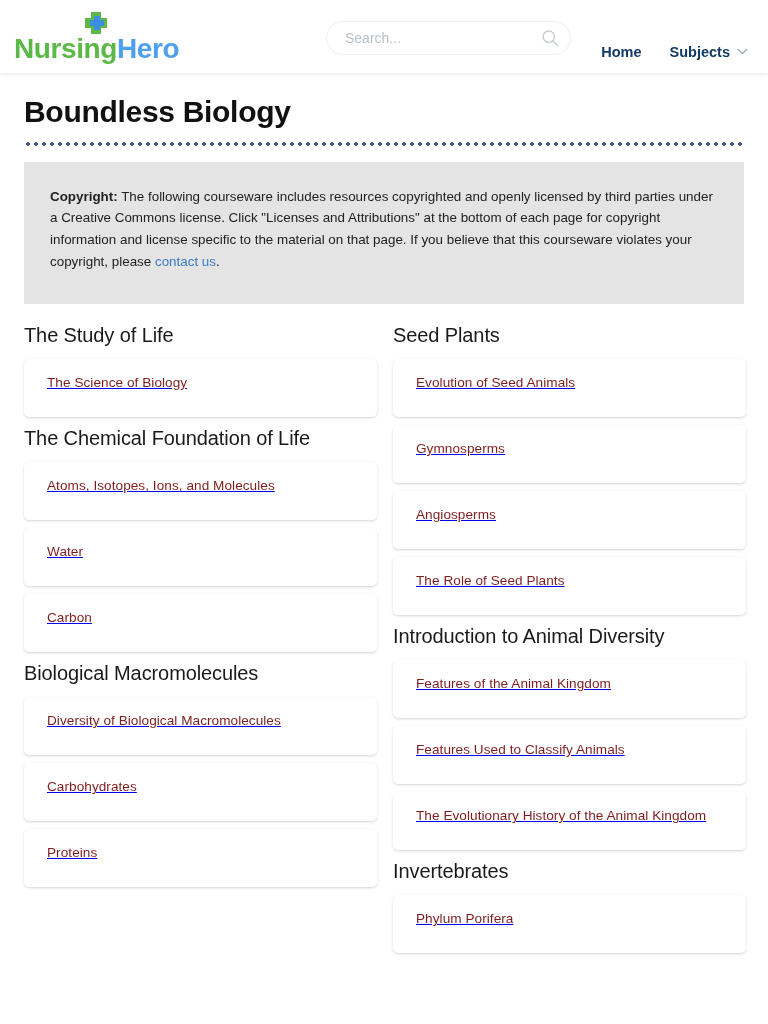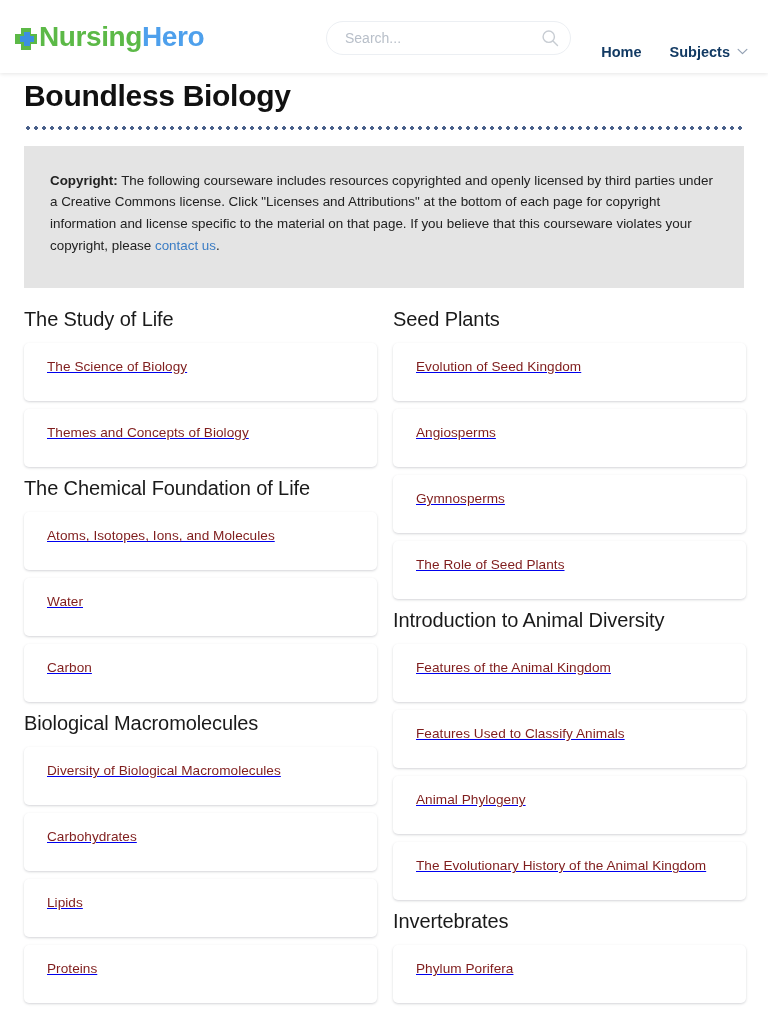--- a/index.html
+++ b/index.html
@@ -20,24 +20,25 @@
     width: 768px;
     background: #ffffff;
     display: flex;
     align-items: center;
     box-shadow: 0 1px 4px rgba(0,0,0,0.10);
     position: relative;
     z-index: 5;
   }
   .logo {
     display: flex;
-    align-items: flex-end;
+    align-items: center;
     margin-left: 14px;
     text-decoration: none;
     user-select: none;
+    flex-direction: column;
   }
   .logo-mark {
     width: 24px;
     height: 24px;
     position: relative;
     margin-right: 1px;
     flex: 0 0 auto;
   }
   
   .logo-mark .cg-v { position:absolute; left:7px; top:1px; width:10px; height:22px; background:#5cb947; }
@@ -108,21 +109,21 @@
   
   .page {
     width: 768px;
     padding: 0 24px;
   }
   .page-title {
     font-size: 30px;
     font-weight: bold;
     color: #111111;
     letter-spacing: -0.3px;
-    margin: 6px 0 0 0;
+    margin: 22px 0 0 0;
     line-height: 1.15;
   }
   .dot-rule {
     margin-top: 11px;
     height: 6px;
     background-image: radial-gradient(circle, #49608a 1.9px, rgba(0,0,0,0) 2.1px);
     background-size: 8px 6px;
     background-repeat: repeat-x;
     background-position: 0 center;
   }
@@ -225,23 +226,20 @@
 
   <div class="columns">
 
     <div class="col">
 
       <div class="section">
         <h2 class="section-title">The Study of Life</h2>
         <a class="card" href="#">
             <span class="card-link">The Science of Biology</span>
           </a>
-        <a class="card" href="#">
-            <span class="card-link">Themes and Concepts of Biology</span>
-          </a>
       </div>
 
       <div class="section">
         <h2 class="section-title">The Chemical Foundation of Life</h2>
         <a class="card" href="#">
             <span class="card-link">Atoms, Isotopes, Ions, and Molecules</span>
           </a>
         <a class="card" href="#">
             <span class="card-link">Water</span>
           </a>
@@ -252,57 +250,51 @@
 
       <div class="section">
         <h2 class="section-title">Biological Macromolecules</h2>
         <a class="card" href="#">
             <span class="card-link">Diversity of Biological Macromolecules</span>
           </a>
         <a class="card" href="#">
             <span class="card-link">Carbohydrates</span>
           </a>
         <a class="card" href="#">
-            <span class="card-link">Lipids</span>
-          </a>
-        <a class="card" href="#">
             <span class="card-link">Proteins</span>
           </a>
       </div>
 
     </div>
 
     <div class="col">
 
       <div class="section">
         <h2 class="section-title">Seed Plants</h2>
         <a class="card" href="#">
-            <span class="card-link">Evolution of Seed Kingdom</span>
+            <span class="card-link">Evolution of Seed Animals</span>
+          </a>
+        <a class="card" href="#">
+            <span class="card-link">Gymnosperms</span>
           </a>
         <a class="card" href="#">
             <span class="card-link">Angiosperms</span>
           </a>
         <a class="card" href="#">
-            <span class="card-link">Gymnosperms</span>
-          </a>
-        <a class="card" href="#">
             <span class="card-link">The Role of Seed Plants</span>
           </a>
       </div>
 
       <div class="section">
         <h2 class="section-title">Introduction to Animal Diversity</h2>
         <a class="card" href="#">
             <span class="card-link">Features of the Animal Kingdom</span>
           </a>
         <a class="card" href="#">
             <span class="card-link">Features Used to Classify Animals</span>
-          </a>
-        <a class="card" href="#">
-            <span class="card-link">Animal Phylogeny</span>
           </a>
         <a class="card" href="#">
             <span class="card-link">The Evolutionary History of the Animal Kingdom</span>
           </a>
       </div>
 
       <div class="section">
         <h2 class="section-title">Invertebrates</h2>
         <a class="card" href="#">
             <span class="card-link">Phylum Porifera</span>

